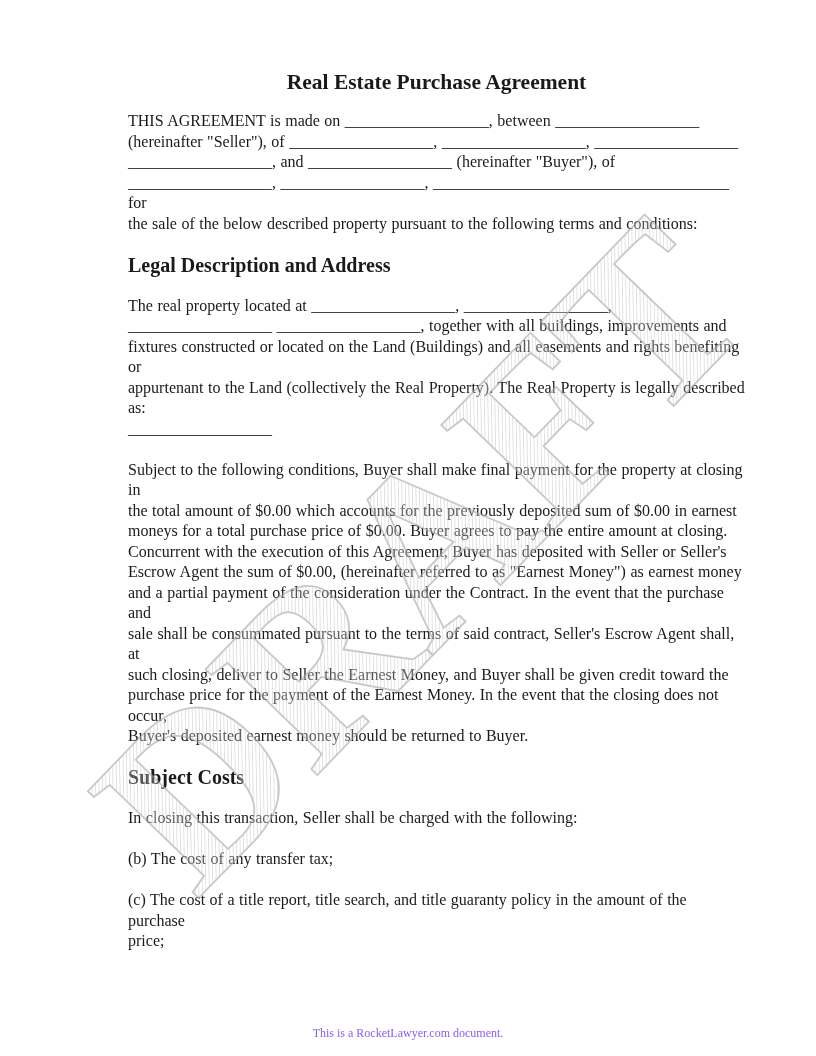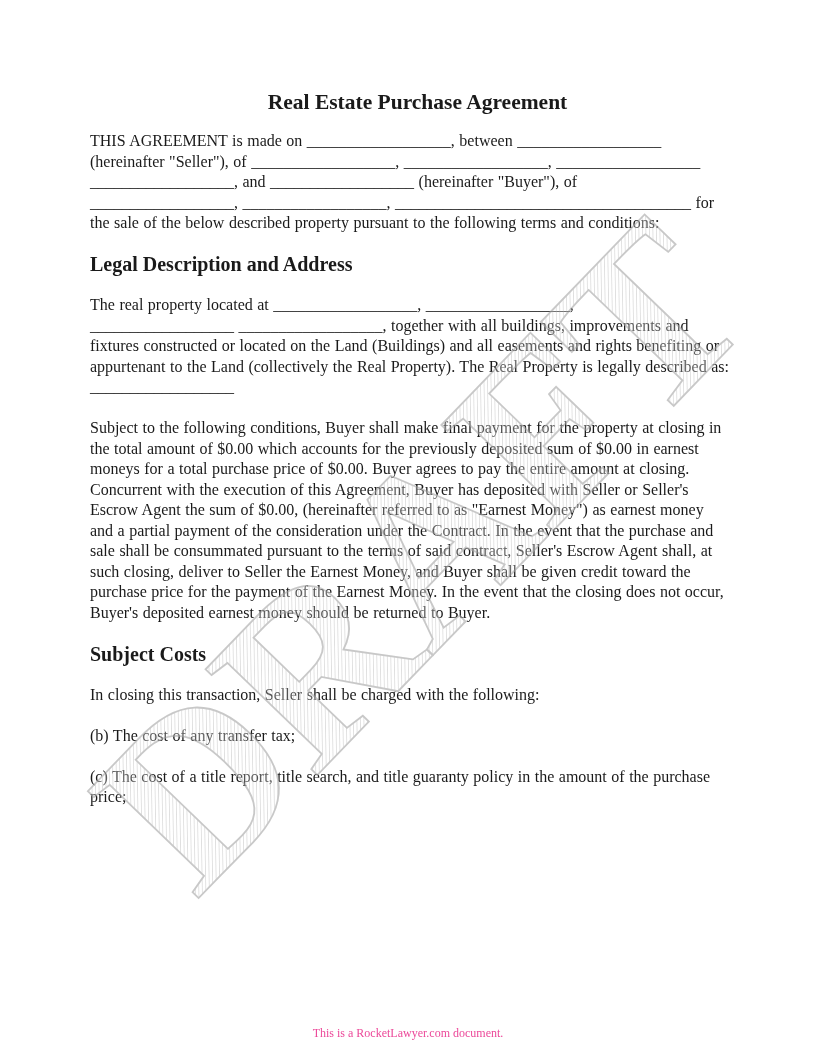--- a/index.html
+++ b/index.html
@@ -12,21 +12,22 @@
     height: 1056px;
     position: relative;
     overflow: hidden;
     font-family: "Liberation Serif", serif;
     color: #1a1a1a;
   }
   .page {
     position: absolute;
     inset: 0;
     box-sizing: border-box;
-    padding: 90px 71px 0 90px;
+    padding: 70px 71px 0 90px;
+    margin-left: 38px;
   }
   .doc-title {
     font-size: 21.5px;
     font-weight: bold;
     line-height: 24px;
     text-align: center;
     margin: 0 0 17px 0;
   }
   .section-heading {
     font-size: 20px;
@@ -48,21 +49,21 @@
     pointer-events: none;
   }
   .footer-note {
     position: absolute;
     top: 1026px;
     left: 0;
     right: 0;
     text-align: center;
     font-size: 12px;
     line-height: 14px;
-    color: #ec4899;
+    color: #8b5cf6;
   }
 </style>
 </head>
 <body>
 
 <div class="page">
 
   <h1 class="doc-title">Real Estate Purchase Agreement</h1>
 
   <p class="body-text">THIS AGREEMENT is made on __________________, between __________________

